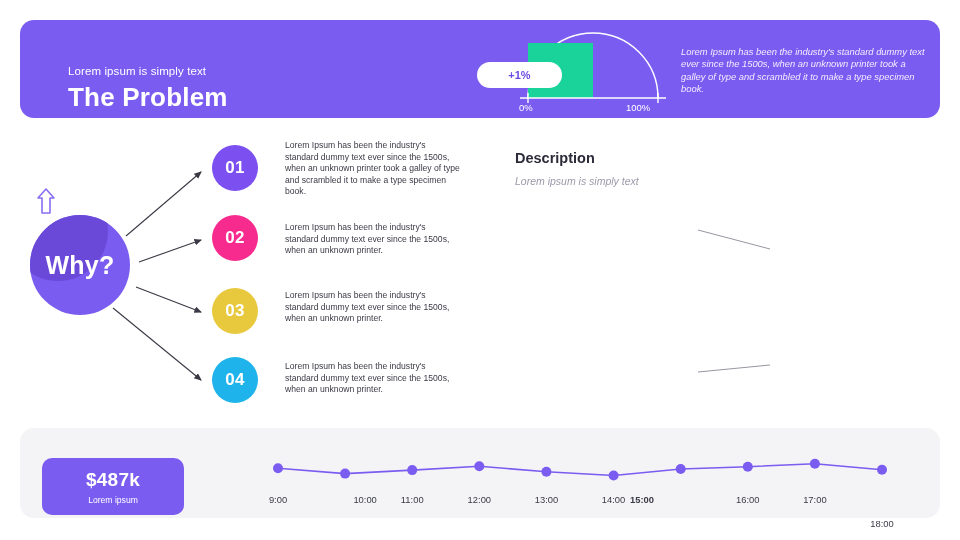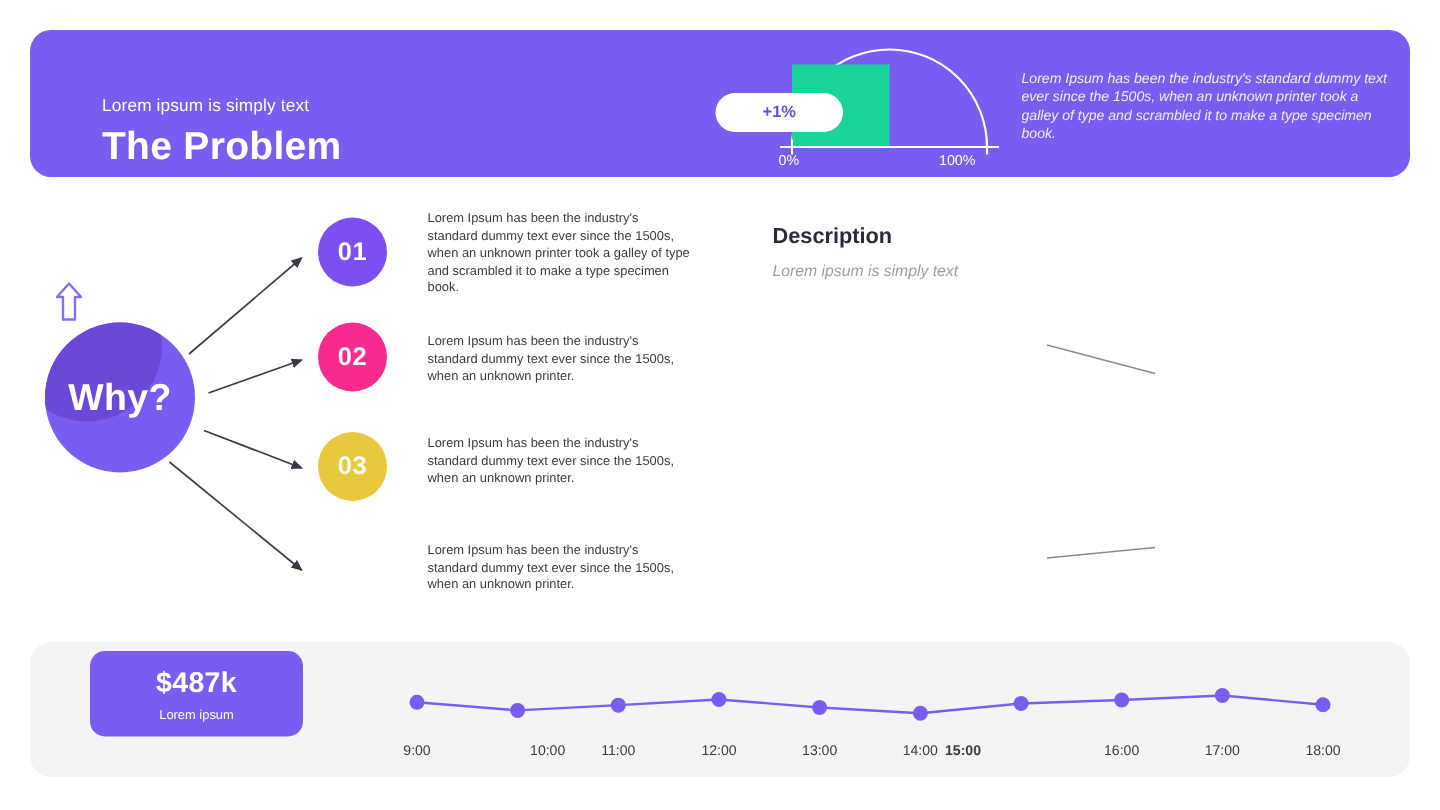--- a/index.html
+++ b/index.html
@@ -100,23 +100,23 @@
     position:absolute;left:276px;top:9px;width:38px;height:38px;border-radius:50%;
     background:#ecc93f;display:flex;align-items:center;justify-content:center;
   }
 
   
   .bottom{
     position:absolute;left:20px;top:428px;width:920px;height:90px;
     background:#f4f4f7;border-radius:14px;
   }
   .kpi{
-    position:absolute;left:42px;top:434px;width:142px;height:57px;
+    position:absolute;left:42px;top:458px;width:142px;height:57px;
     background:#7b5cf0;border-radius:10px;
-    display:flex;flex-direction:column;align-items:center;justify-content:center;margin-left:18px;
+    display:flex;flex-direction:column;align-items:center;justify-content:center;
   }
   .kpi-val{font-size:19px;font-weight:bold;color:#ffffff;letter-spacing:.2px;}
   .kpi-lbl{font-size:8.6px;color:#ffffff;margin-top:4px;}
   .linechart{position:absolute;left:250px;top:444px;width:660px;height:66px;}
   .tick{
     position:absolute;top:494px;font-size:9.4px;color:#3a3a46;
     transform:translateX(-50%);text-align:center;
   }
 </style>
 </head>
@@ -168,20 +168,21 @@
 
   <div class="num-circle" style="left:212px;top:145px;background:#7b4ff0;">01</div>
   <div class="item-text" style="left:285px;top:140px;">Lorem Ipsum has been the industry's standard dummy text ever since the 1500s, when an unknown printer took a galley of type and scrambled it to make a type specimen book.</div>
 
   <div class="num-circle" style="left:212px;top:215px;background:#f72b8e;">02</div>
   <div class="item-text" style="left:285px;top:222px;">Lorem Ipsum has been the industry's standard dummy text ever since the 1500s, when an unknown printer.</div>
 
   <div class="num-circle" style="left:212px;top:288px;background:#e8c83c;">03</div>
   <div class="item-text" style="left:285px;top:290px;">Lorem Ipsum has been the industry's standard dummy text ever since the 1500s, when an unknown printer.</div>
 
+  <div class="num-circle" style="left:212px;top:357px;background:#1eb3ea;">04</div>
   <div class="item-text" style="left:285px;top:361px;">Lorem Ipsum has been the industry's standard dummy text ever since the 1500s, when an unknown printer.</div>
 
   <div class="desc-title">Description</div>
   <div class="desc-sub">Lorem ipsum is simply text</div>
 
 
   <div class="bottom"></div>
 
   <div class="kpi">
     <div class="kpi-val">$487k</div>
@@ -207,16 +208,16 @@
   <div id="lc-ticks">
       <div class="tick" style="left: 278px;">9:00</div>
       <div class="tick" style="left: 345.111px; margin-left: 20px;">10:00</div>
       <div class="tick" style="left: 412.222px;">11:00</div>
       <div class="tick" style="left: 479.333px;">12:00</div>
       <div class="tick" style="left: 546.444px;">13:00</div>
       <div class="tick" style="left: 613.556px;">14:00</div>
       <div class="tick" style="left: 642px; font-weight: bold;">15:00</div>
       <div class="tick" style="left: 747.778px; text-align: center;">16:00</div>
       <div class="tick" style="left: 814.889px; text-align: right;">17:00</div>
-      <div class="tick" style="left: 882px;">18:00</div>
+      <div class="tick" style="left: 882px; margin-top: 24px;">18:00</div>
     </div>
 
 </div>
 
 </body></html>

